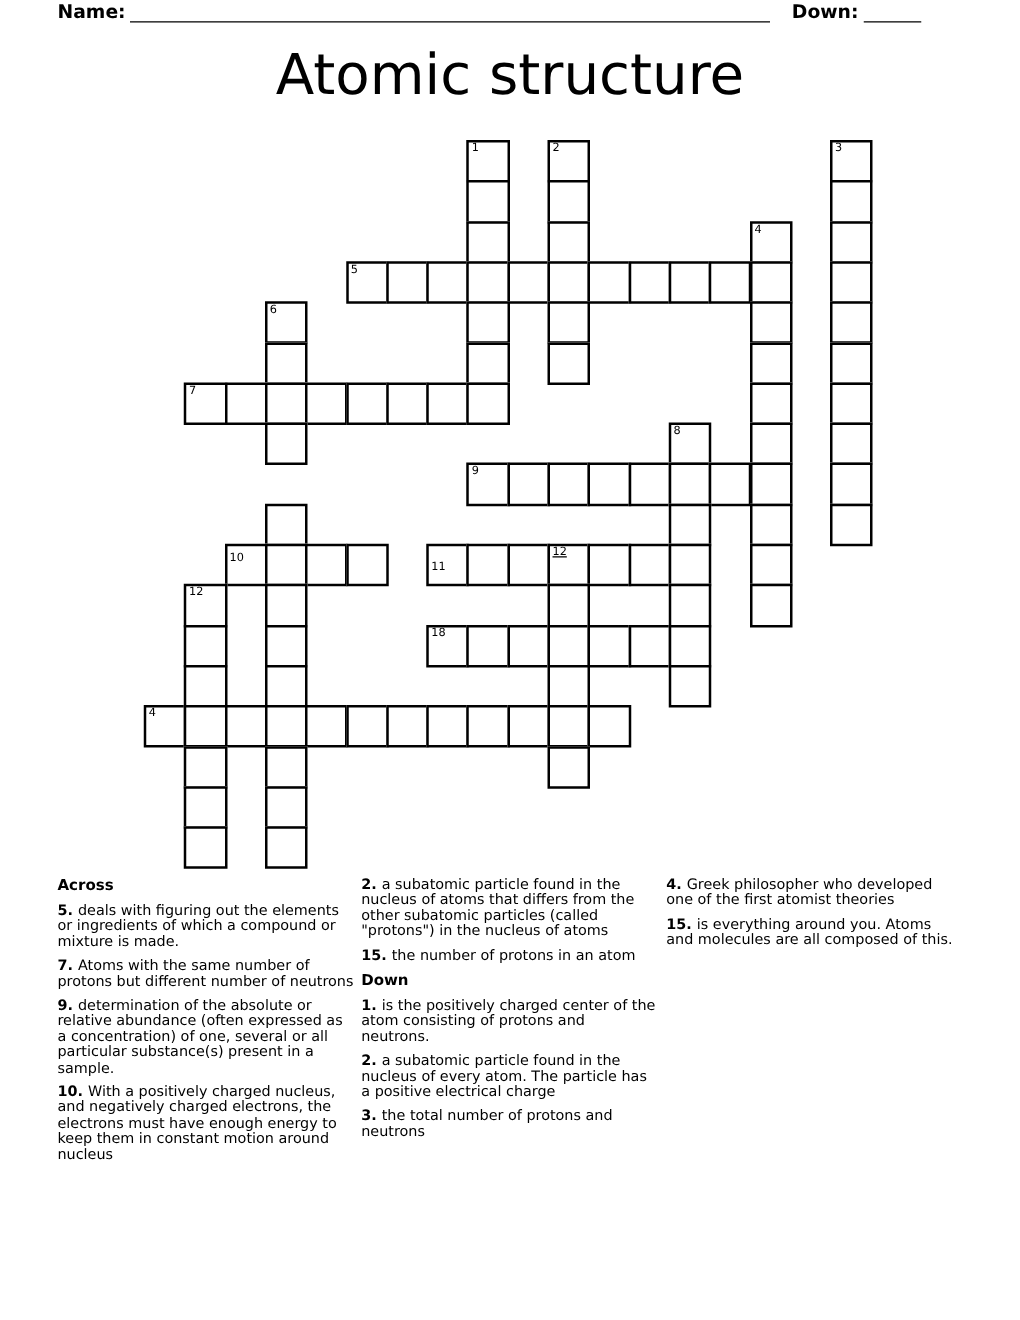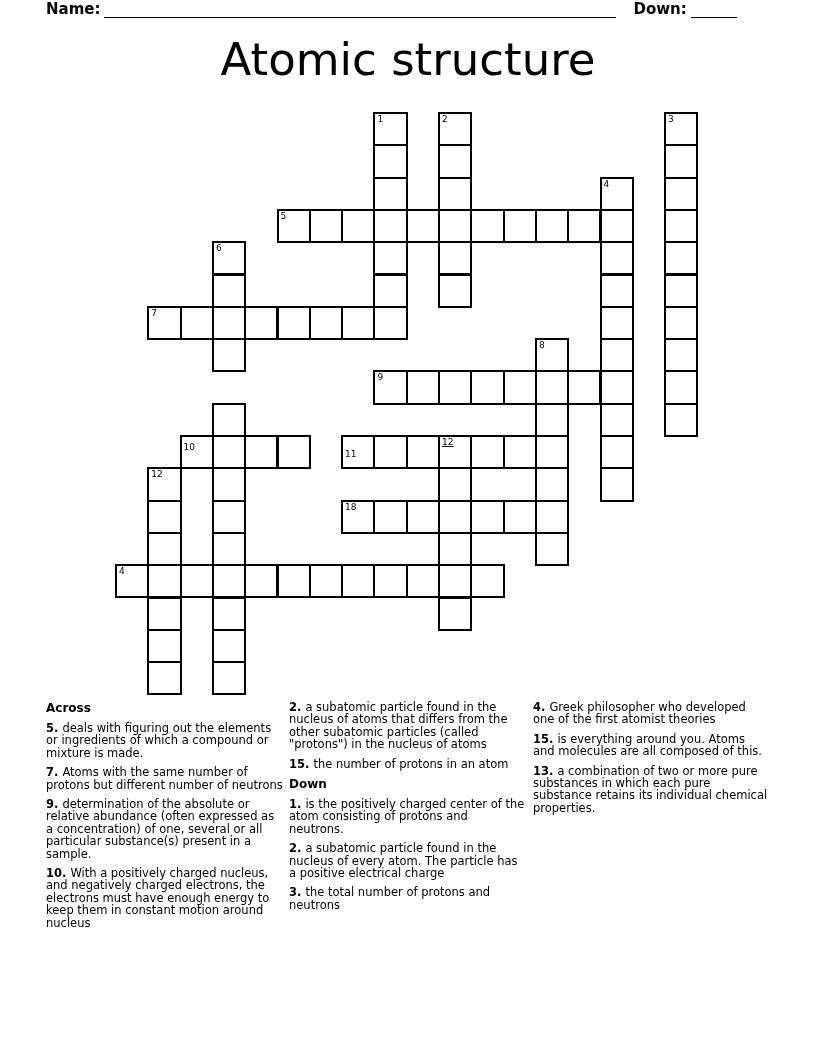--- a/index.html
+++ b/index.html
@@ -178,16 +178,15 @@
       <p class="clue"><b>2. </b>a subatomic particle found in the nucleus of atoms that differs from the other subatomic particles (called "protons") in the nucleus of atoms</p>
       <p class="clue"><b>15. </b>the number of protons in an atom</p>
       <div class="clue-header">Down</div>
       <p class="clue"><b>1. </b>is the positively charged center of the atom consisting of protons and neutrons.</p>
       <p class="clue"><b>2. </b>a subatomic particle found in the nucleus of every atom. The particle has a positive electrical charge</p>
       <p class="clue"><b>3. </b>the total number of protons and neutrons</p>
     </div>
   <div class="clue-col clue-col-3" id="clue-col-3">
       <p class="clue"><b>4. </b>Greek philosopher who developed one of the first atomist theories</p>
       <p class="clue"><b>15. </b>is everything around you. Atoms and molecules are all composed of this.</p>
-      <p class="clue"><b>13. </b>a combination of two or more pure substances in which each pure substance retains its individual chemical properties.</p>
     </div>
 
 </div>
 
 </body></html>

